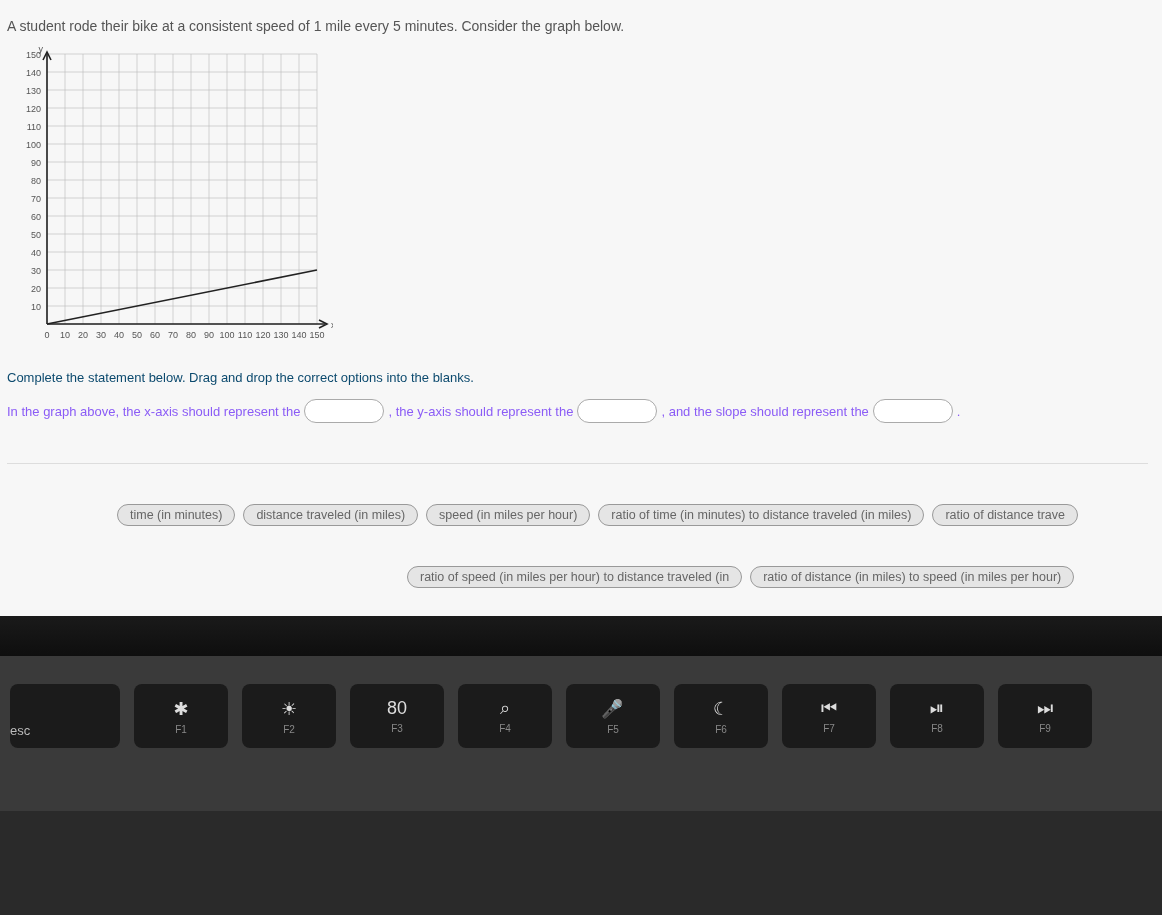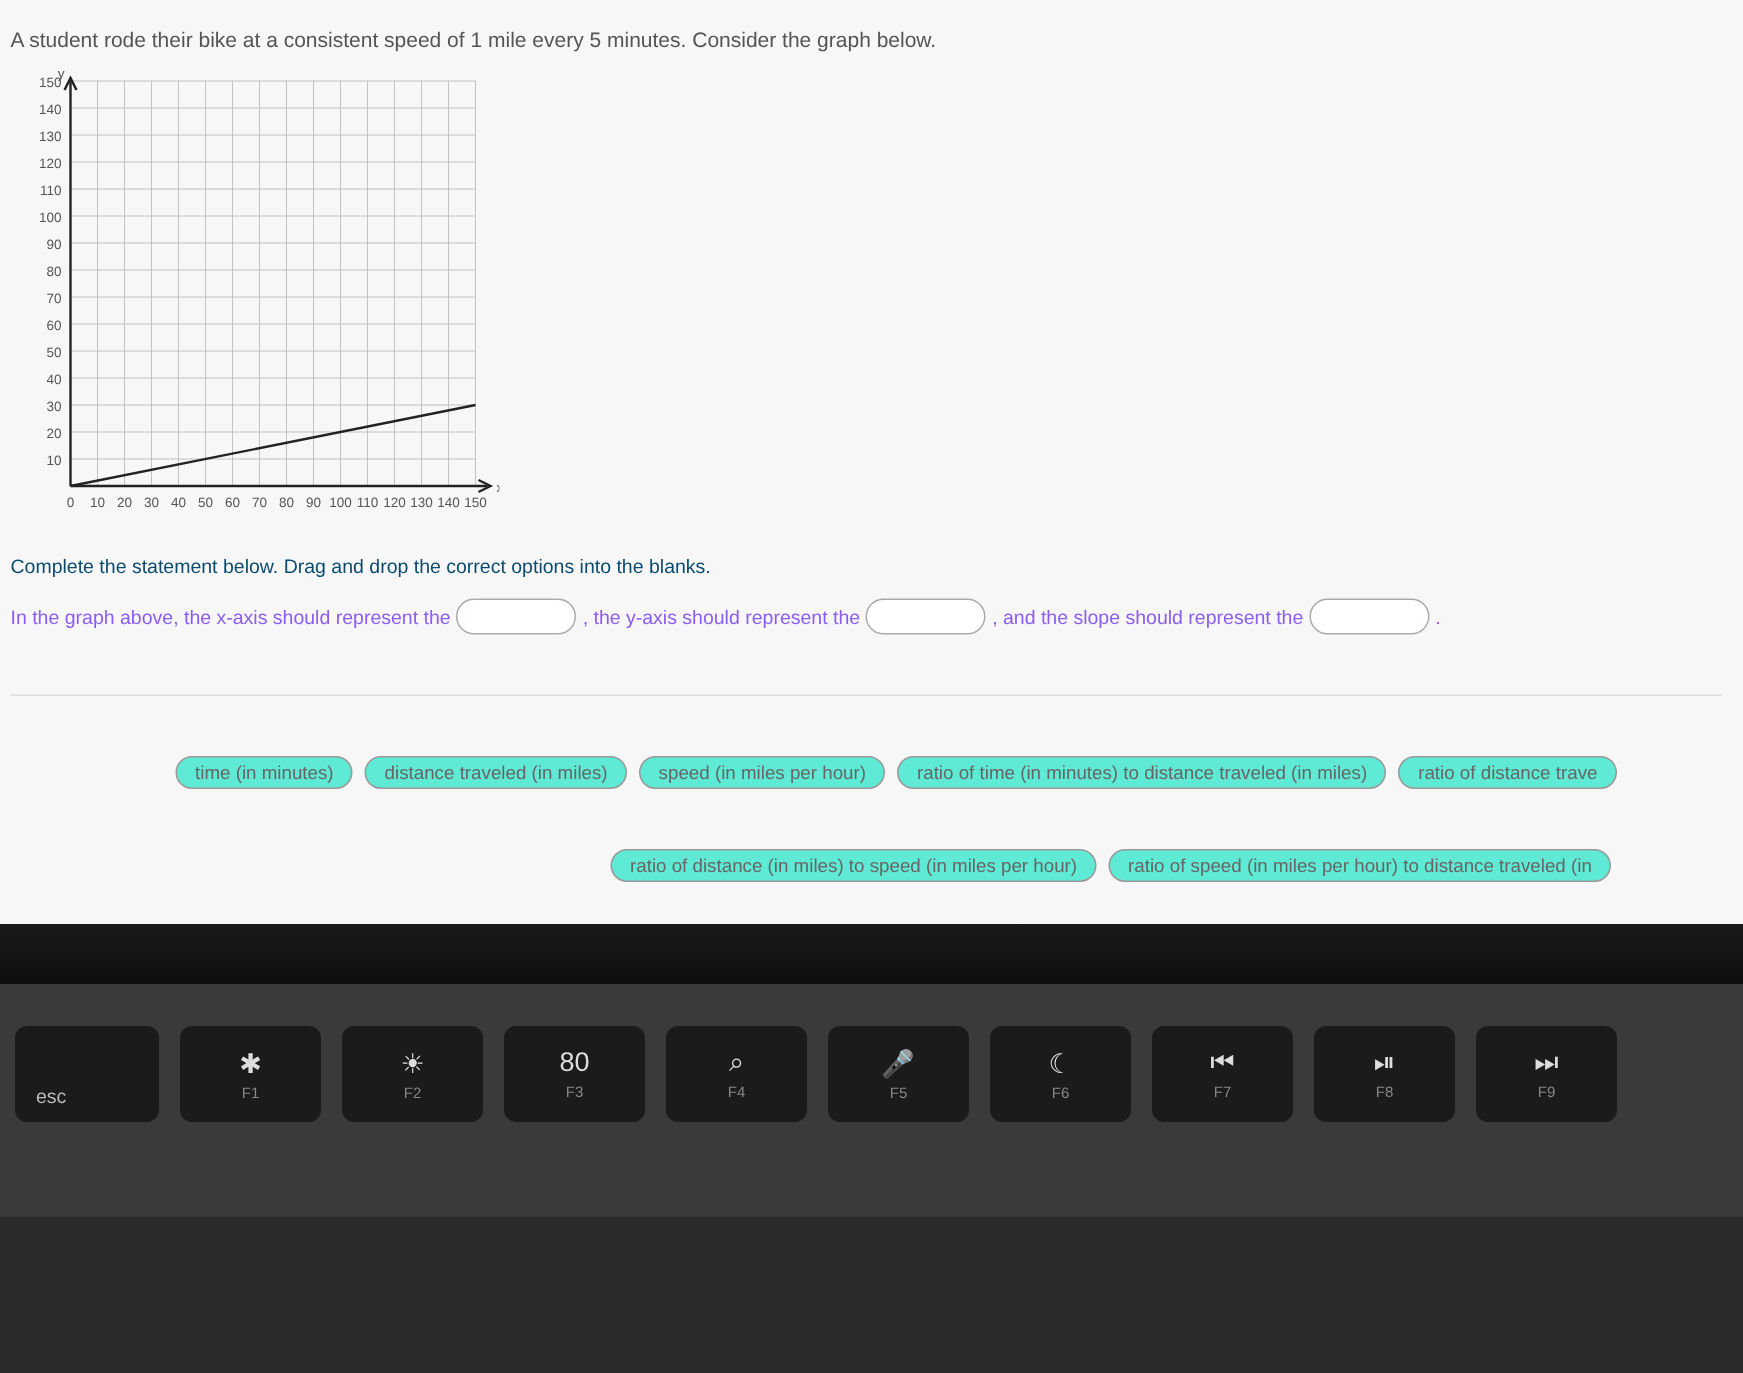--- a/index.html
+++ b/index.html
@@ -71,21 +71,21 @@
     gap: 8px;
     flex-wrap: nowrap;
     padding-left: 400px;
   }
   .chip {
     border: 1.5px solid #999;
     border-radius: 14px;
     padding: 3px 12px;
     font-size: 12.5px;
     color: #666;
-    background: #5eead4;
+    background: #e5e5e5;
     white-space: nowrap;
     cursor: grab;
   }
   .footer {
     position: absolute;
     bottom: 10px;
     left: 14px;
     font-size: 12px;
     color: #666;
     border-top: 1px solid #ddd;
@@ -116,23 +116,22 @@
     flex-direction: column;
     align-items: center;
     justify-content: center;
     color: #ccc;
     font-size: 14px;
     gap: 4px;
   }
   .key .top { font-size: 18px; color: #ddd; }
   .key .bot { font-size: 10px; color: #888; }
   .key.esc {
-    width: 96px;
+    width: 110px;
     align-items: flex-start;
-    padding-left: 14px;
     justify-content: flex-end;
     padding-bottom: 10px;
   }
   .key.esc .lbl { font-size: 13px; color: #bbb; }
   .ytick, .xtick { font-size: 9px; fill:#555; }
 </style>
 </head>
 <body>
 
 <div class="screen">
@@ -245,22 +244,22 @@
 
   <div class="options-region">
     <div class="options-row">
       <span class="chip">time (in minutes)</span>
       <span class="chip">distance traveled (in miles)</span>
       <span class="chip">speed (in miles per hour)</span>
       <span class="chip">ratio of time (in minutes) to distance traveled (in miles)</span>
       <span class="chip">ratio of distance trave</span>
     </div>
     <div class="options-row2">
+      <span class="chip">ratio of speed (in miles per hour) to distance traveled (in</span>
       <span class="chip">ratio of distance (in miles) to speed (in miles per hour)</span>
-      <span class="chip">ratio of speed (in miles per hour) to distance traveled (in</span>
     </div>
   </div>
 
 </div>
 
 <div class="bezel"></div>
 
 <div class="keyboard">
   <div class="key esc">
       <span class="lbl">esc</span>

